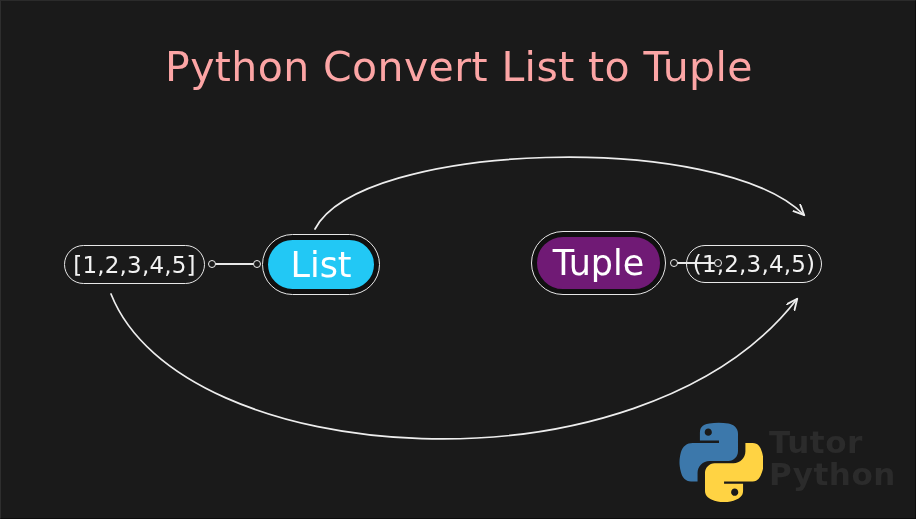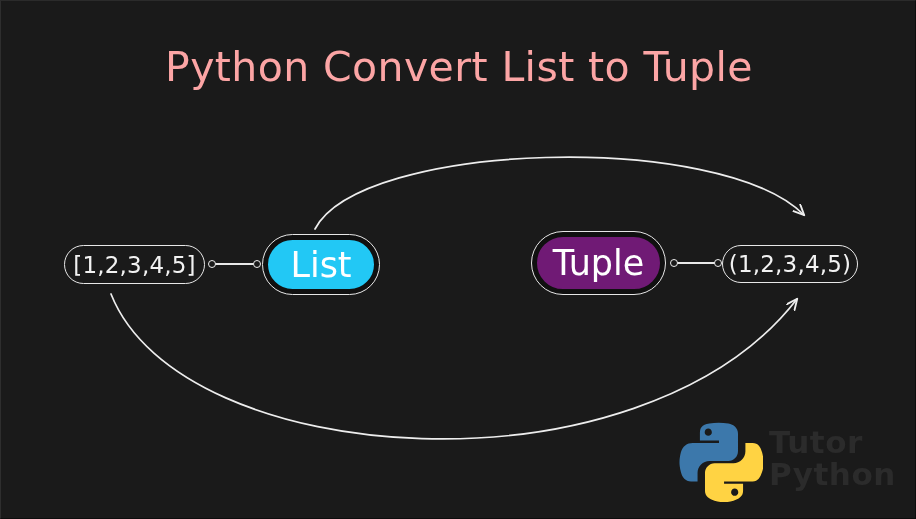--- a/index.html
+++ b/index.html
@@ -56,21 +56,21 @@
     color: #f2f2f2;
     font-size: 23px;
     font-family: "DejaVu Sans", sans-serif;
     display: flex;
     align-items: center;
     justify-content: center;
     letter-spacing: 0.2px;
     white-space: nowrap;
   }
   #value-list-box  { left: 63px;  top: 244px; width: 141px; height: 39px; }
-  #value-tuple-box { left: 721px; top: 244px; width: 136px; height: 38px; }
+  #value-tuple-box { left: 685px; top: 244px; width: 136px; height: 38px; }
 
   
   .node-pill {
     position: absolute;
     box-sizing: border-box;
     border-radius: 40px;
     display: flex;
     align-items: center;
     justify-content: center;
     color: #ffffff;

